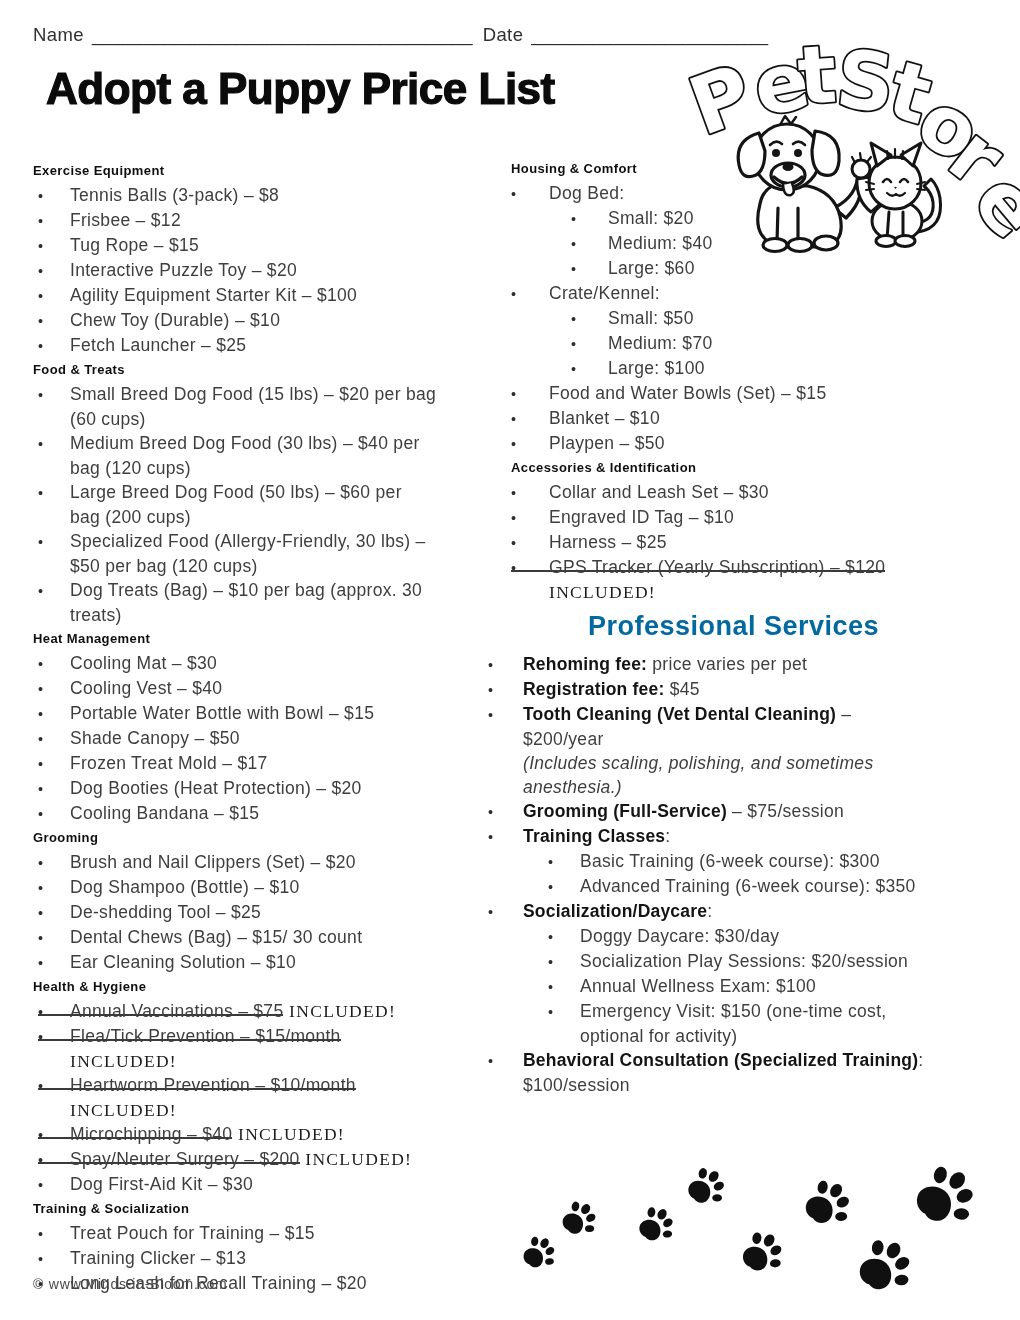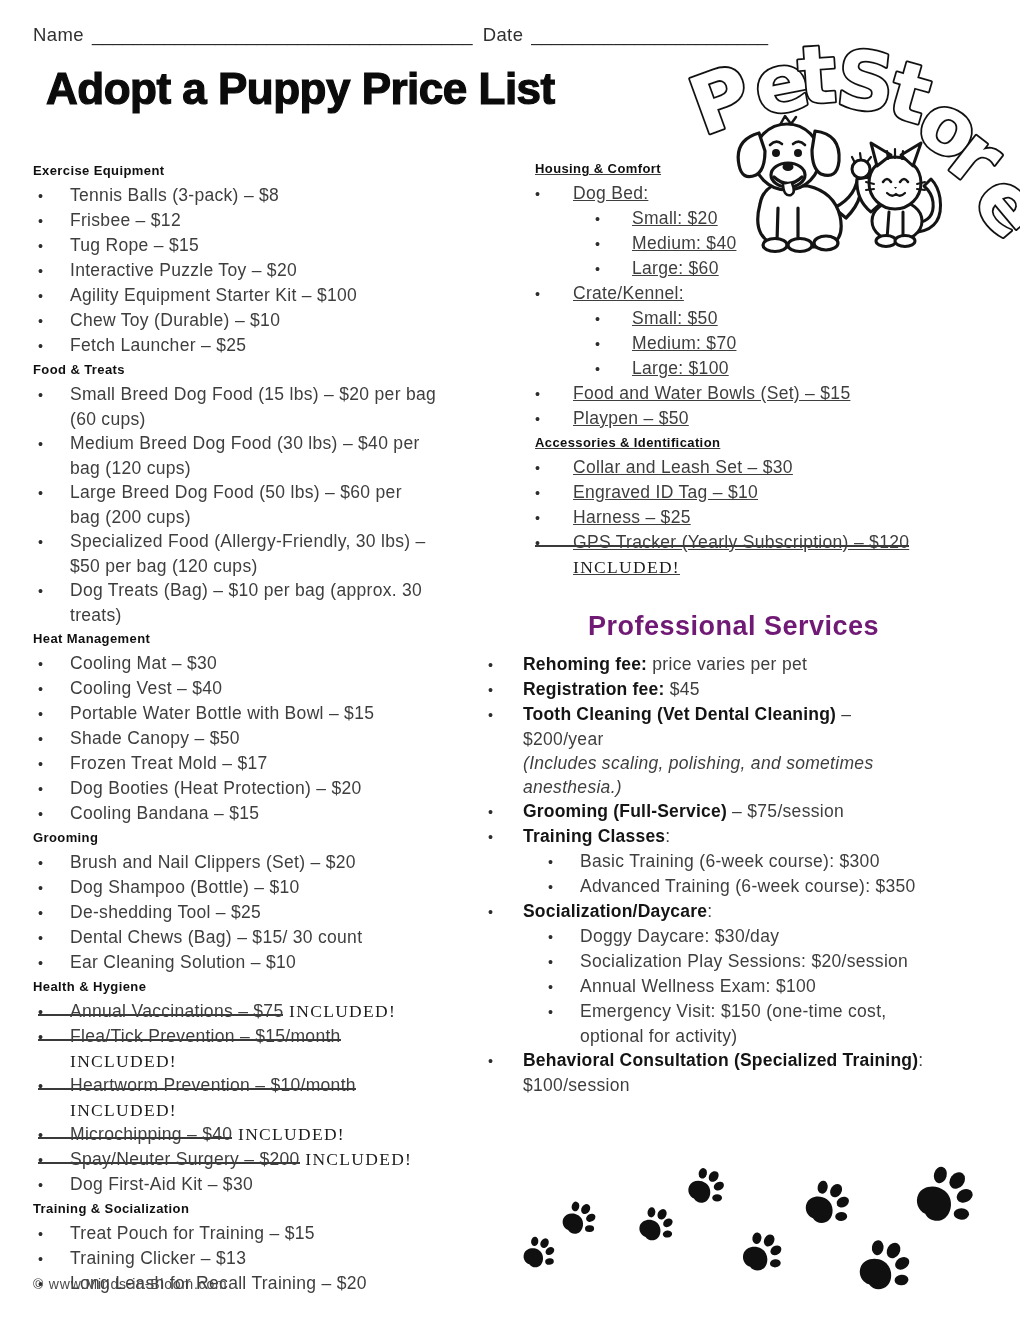--- a/index.html
+++ b/index.html
@@ -5,23 +5,23 @@
   html,body{margin:0;padding:0;background:#9a9a9a;}
   .page{position:relative;width:1020px;height:1320px;background:#ffffff;margin:0 auto;
         font-family:"Liberation Sans",sans-serif;overflow:hidden;}
   .topline{position:absolute;left:33px;top:24px;font-size:18.5px;color:#303030;letter-spacing:.4px;}
   .topline .lbl{margin-right:8px;}
   .topline .uline{margin-right:10px;color:#2b2b2b;letter-spacing:0;}
   .title{position:absolute;left:46px;top:64px;margin:0;font-size:44px;font-weight:bold;color:#0b0b0b;
          letter-spacing:-0.5px;-webkit-text-stroke:1.2px #0b0b0b;}
   .col,.services{position:absolute;font-size:17.5px;color:#3e3e3e;letter-spacing:.3px;line-height:24px;}
   #left-col{left:33px;top:159px;width:472px;}
-  #right-col{left:535px;top:157px;width:460px;text-decoration:underline;}
+  #right-col{left:511px;top:157px;width:460px;}
   .services{left:480px;top:610px;width:507px;}
-  .services h2{margin:0 0 10px 0;text-align:center;font-size:27px;color:#701a75;letter-spacing:.5px;
+  .services h2{margin:0 0 10px 0;text-align:center;font-size:27px;color:#0369a1;letter-spacing:.5px;
                font-weight:bold;line-height:32px;}
   .sec-h{font-weight:bold;color:#0f0f0f;font-size:13px;letter-spacing:.4px;}
   .run{white-space:pre-wrap;}
   .b{font-weight:bold;color:#141414;letter-spacing:.2px;}
   .i{font-style:italic;}
   .inc{font-family:"Liberation Serif",serif;letter-spacing:1.3px;color:#1c1c1c;}
   .bullet{display:inline-block;font-size:.82em;color:#2d2d2d;text-indent:0;}
   #left-col .lvl1{padding-left:37px;text-indent:-32px;}
   #left-col .lvl1 .bullet{width:32px;}
   #right-col .lvl1{padding-left:38px;text-indent:-38px;}
@@ -153,20 +153,21 @@
       <div class="sec-h">Housing &amp; Comfort</div>
       <div class="item lvl1"><span class="bullet">•</span><span class="run">Dog Bed:</span></div>
       <div class="item lvl2"><span class="bullet">•</span><span class="run">Small: $20</span></div>
       <div class="item lvl2"><span class="bullet">•</span><span class="run">Medium: $40</span></div>
       <div class="item lvl2"><span class="bullet">•</span><span class="run">Large: $60</span></div>
       <div class="item lvl1"><span class="bullet">•</span><span class="run">Crate/Kennel:</span></div>
       <div class="item lvl2"><span class="bullet">•</span><span class="run">Small: $50</span></div>
       <div class="item lvl2"><span class="bullet">•</span><span class="run">Medium: $70</span></div>
       <div class="item lvl2"><span class="bullet">•</span><span class="run">Large: $100</span></div>
       <div class="item lvl1"><span class="bullet">•</span><span class="run">Food and Water Bowls (Set) – $15</span></div>
+      <div class="item lvl1"><span class="bullet">•</span><span class="run">Blanket – $10</span></div>
       <div class="item lvl1"><span class="bullet">•</span><span class="run">Playpen – $50</span></div>
       <div class="sec-h">Accessories &amp; Identification</div>
       <div class="item lvl1"><span class="bullet">•</span><span class="run">Collar and Leash Set – $30</span></div>
       <div class="item lvl1"><span class="bullet">•</span><span class="run">Engraved ID Tag – $10</span></div>
       <div class="item lvl1"><span class="bullet">•</span><span class="run">Harness – $25</span></div>
       <div class="item lvl1"><span class="strike"><span class="bullet">•</span><span class="run">GPS Tracker (Yearly Subscription) – $120</span></span><span class="run inc">
 INCLUDED!</span></div>
     </div>
 
   <div class="services">

